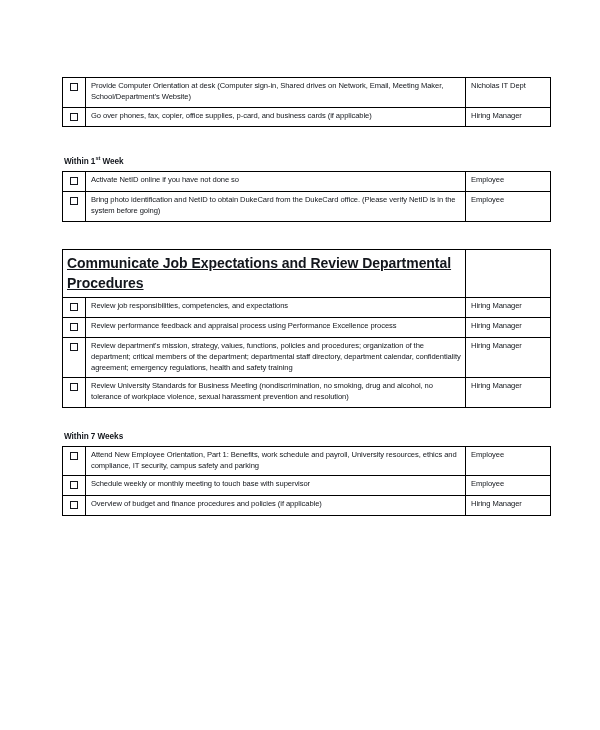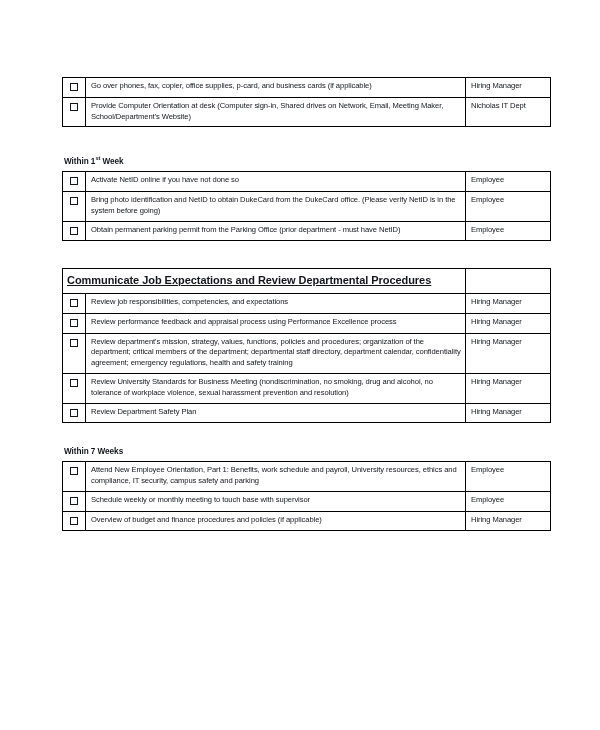--- a/index.html
+++ b/index.html
@@ -53,21 +53,21 @@
   }
   td.desc { padding-left: 5px; }
   td.role { padding-left: 5px; }
   .section-head-row td {
     padding-top: 4px;
     padding-bottom: 4px;
   }
   .section-head-text {
     font-weight: bold;
     text-decoration: underline;
-    font-size: 11px;
+    font-size: 14px;
     letter-spacing: -0.05px;
   }
   .group-title {
     font-weight: bold;
     font-size: 8.2px;
     letter-spacing: -0.05px;
     margin: 0 0 5px 2px;
   }
   .group-title sup {
     font-size: 5.6px;
@@ -85,27 +85,27 @@
 
   <table class="checklist">
     <colgroup>
       <col class="col-box">
         <col class="col-desc">
         <col class="col-role">
     </colgroup>
     <tbody>
       <tr>
         <td class="cb"><span class="box"></span></td>
-        <td class="desc">Go over phones, fax, copier, office supplies, p-card, and business cards (if applicable)</td>
-        <td class="role">Hiring Manager</td>
+        <td class="desc">Provide Computer Orientation at desk (Computer sign-in, Shared drives on Network, Email, Meeting Maker, School/Department's Website)</td>
+        <td class="role">Nicholas IT Dept</td>
       </tr>
       <tr>
         <td class="cb"><span class="box"></span></td>
-        <td class="desc">Provide Computer Orientation at desk (Computer sign-in, Shared drives on Network, Email, Meeting Maker, School/Department's Website)</td>
-        <td class="role">Nicholas IT Dept</td>
+        <td class="desc">Go over phones, fax, copier, office supplies, p-card, and business cards (if applicable)</td>
+        <td class="role">Hiring Manager</td>
       </tr>
     </tbody>
   </table>
 
   <div class="spacer-lg"></div>
 
   <div class="group-title"><span>Within 1</span><sup>st</sup><span> Week</span></div>
 
   <table class="checklist">
     <colgroup>
@@ -115,25 +115,20 @@
     </colgroup>
     <tbody>
       <tr>
         <td class="cb"><span class="box"></span></td>
         <td class="desc">Activate NetID online if you have not done so</td>
         <td class="role">Employee</td>
       </tr>
       <tr>
         <td class="cb"><span class="box"></span></td>
         <td class="desc">Bring photo identification and NetID to obtain DukeCard from the DukeCard office. (Please verify NetID is in the system before going)</td>
-        <td class="role">Employee</td>
-      </tr>
-      <tr>
-        <td class="cb"><span class="box"></span></td>
-        <td class="desc">Obtain permanent parking permit from the Parking Office (prior department - must have NetID)</td>
         <td class="role">Employee</td>
       </tr>
     </tbody>
   </table>
 
   <div class="spacer-md"></div>
 
   <table class="checklist">
     <colgroup>
       <col class="col-box">
@@ -158,25 +153,20 @@
       <tr>
         <td class="cb"><span class="box"></span></td>
         <td class="desc">Review department's mission, strategy, values, functions, policies and procedures; organization of the department; critical members of the department; departmental staff directory, department calendar, confidentiality agreement; emergency regulations, health and safety training</td>
         <td class="role">Hiring Manager</td>
       </tr>
       <tr>
         <td class="cb"><span class="box"></span></td>
         <td class="desc">Review University Standards for Business Meeting (nondiscrimination, no smoking, drug and alcohol, no tolerance of workplace violence, sexual harassment prevention and resolution)</td>
         <td class="role">Hiring Manager</td>
       </tr>
-      <tr>
-        <td class="cb"><span class="box"></span></td>
-        <td class="desc">Review Department Safety Plan</td>
-        <td class="role">Hiring Manager</td>
-      </tr>
     </tbody>
   </table>
 
   <div class="spacer-sm"></div>
 
   <div class="group-title"><span>Within 7 Weeks</span><sup></sup><span></span></div>
 
   <table class="checklist">
     <colgroup>
       <col class="col-box">

